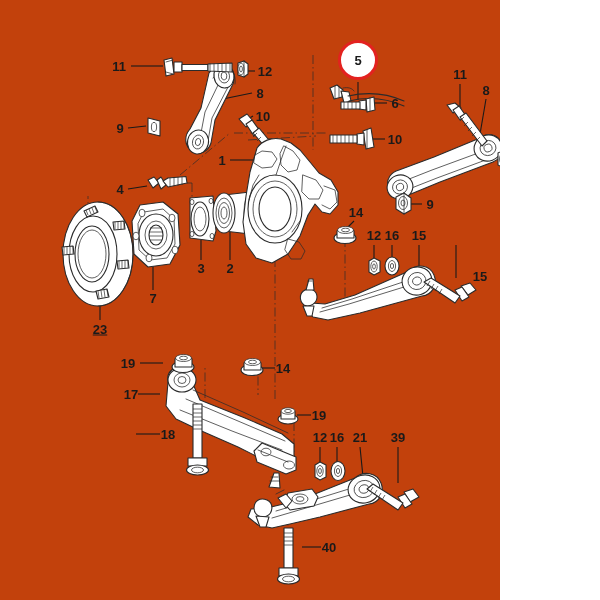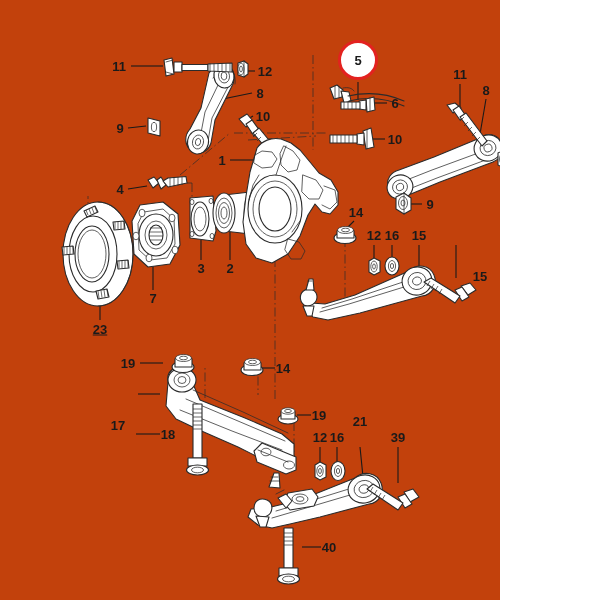--- a/index.html
+++ b/index.html
@@ -540,23 +540,23 @@
       <div class="callout-label" style="left: 486px; top: 90px;">8</div>
       <div class="callout-label" style="left: 512px; top: 112px;">12</div>
       <div class="callout-label" style="left: 430px; top: 204px;">9</div>
       <div class="callout-label" style="left: 356px; top: 212px;">14</div>
       <div class="callout-label" style="left: 374px; top: 235px;">12</div>
       <div class="callout-label" style="left: 392px; top: 235px;">16</div>
       <div class="callout-label" style="left: 419px; top: 235px;">15</div>
       <div class="callout-label" style="left: 480px; top: 235px; margin-top: 41px;">15</div>
       <div class="callout-label" style="left: 128px; top: 363px;">19</div>
       <div class="callout-label" style="left: 283px; top: 368px;">14</div>
-      <div class="callout-label" style="left: 118px; top: 394px; margin-top: 31px;">17</div>
+      <div class="callout-label" style="left: 131px; top: 394px;">17</div>
       <div class="callout-label" style="left: 124px; top: 434px; margin-left: 44px;">18</div>
       <div class="callout-label" style="left: 319px; top: 415px;">19</div>
       <div class="callout-label" style="left: 320px; top: 437px;">12</div>
       <div class="callout-label" style="left: 337px; top: 437px;">16</div>
-      <div class="callout-label" style="left: 360px; top: 421px;">21</div>
+      <div class="callout-label" style="left: 360px; top: 437px;">21</div>
       <div class="callout-label" style="left: 398px; top: 437px;">39</div>
       <div class="callout-label" style="left: 329px; top: 547px;">40</div>
     </div>
 
 </div>
 
 </body></html>

